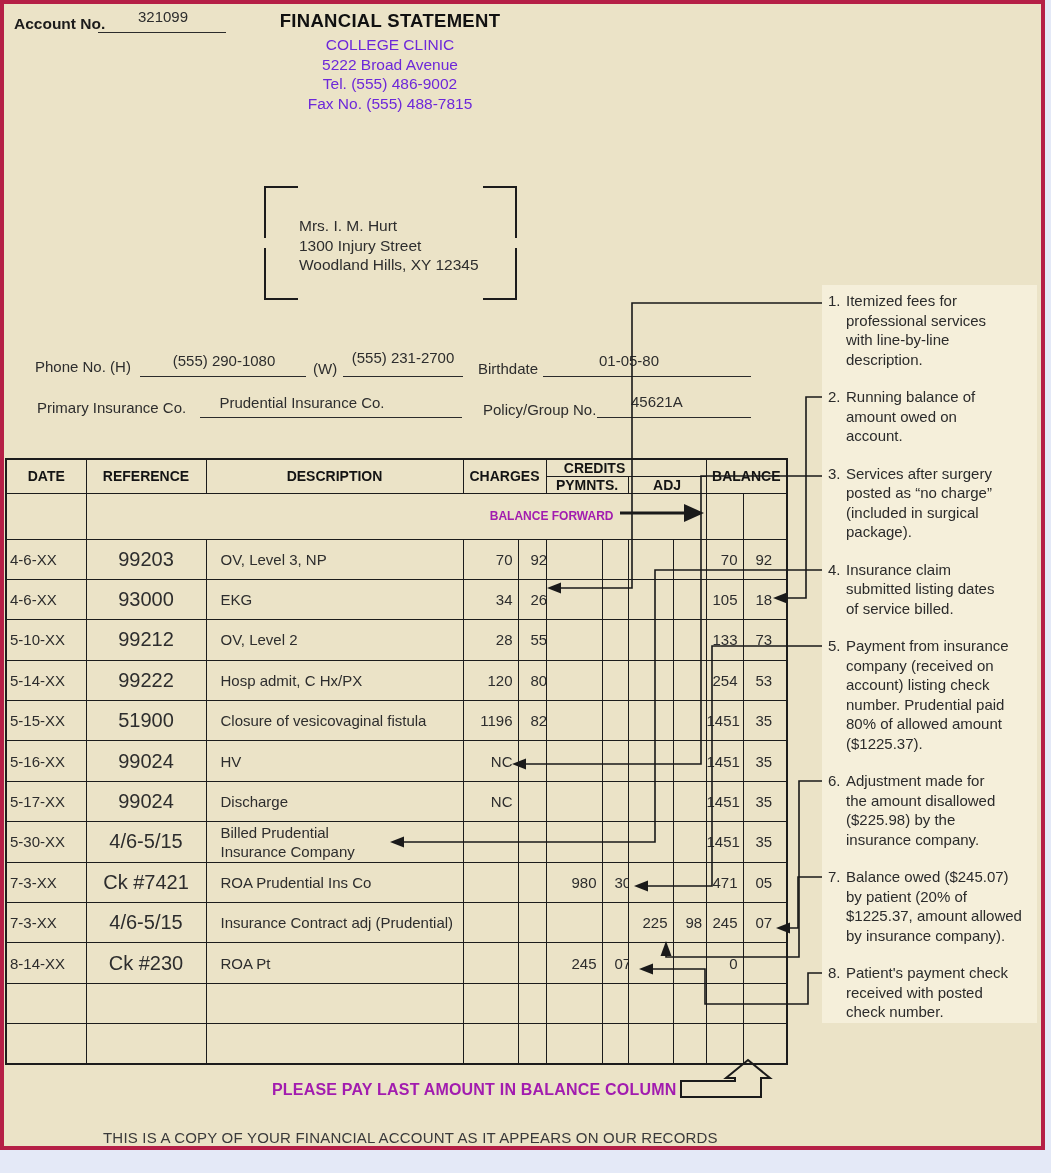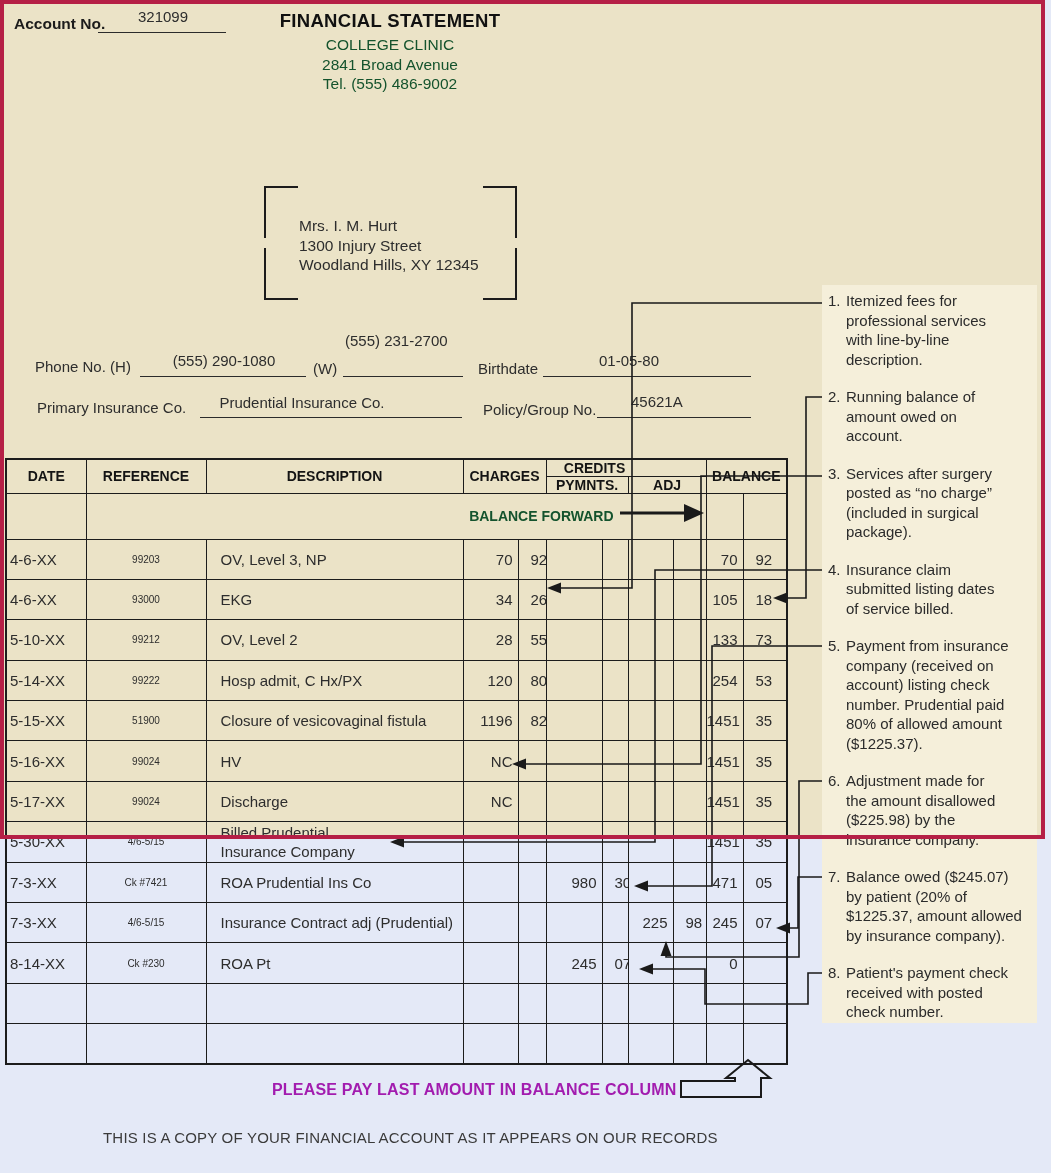--- a/index.html
+++ b/index.html
@@ -3,32 +3,32 @@
 <meta charset="utf-8">
 <style>
   html,body{margin:0;padding:0;}
   body{
     width:1051px;height:1173px;position:relative;
     background:#e4e9f7;
     font-family:"Liberation Sans","DejaVu Sans",sans-serif;
     color:#2d2d2d;
     -webkit-font-smoothing:antialiased;
   }
-  .card{position:absolute;left:0;top:0;width:1045px;height:839px;background:#ebe3c7;}
+  .card{position:absolute;left:0;top:0;width:1045px;height:1150px;background:#ebe3c7;}
   .card-border{position:absolute;inset:0;border:4px solid #b51f46;pointer-events:none;z-index:9;}
 
   .abs{position:absolute;}
 
   
   .acct-label{left:14px;top:15px;font-size:15.5px;font-weight:bold;color:#1c1c1c;}
   .acct-value{left:100px;top:8px;width:126px;text-align:center;font-size:15px;}
   .uline{position:absolute;height:0;border-bottom:1.5px solid #2b2b2b;}
   .clinic{left:200px;top:10px;width:380px;text-align:center;}
   .clinic-title{font-size:18.5px;font-weight:bold;letter-spacing:.3px;color:#111;margin-bottom:3px;}
-  .clinic-line{font-size:15.5px;line-height:19.5px;color:#14532d;}
+  .clinic-line{font-size:15.5px;line-height:19.5px;color:#6d28d9;}
 
   
   .corner{position:absolute;width:32px;height:50px;}
   .c-tl{left:264px;top:186px;border-left:2px solid #1c1c1c;border-top:2px solid #1c1c1c;}
   .c-tr{left:483px;top:186px;border-right:2px solid #1c1c1c;border-top:2px solid #1c1c1c;}
   .c-bl{left:264px;top:248px;border-left:2px solid #1c1c1c;border-bottom:2px solid #1c1c1c;}
   .c-br{left:483px;top:248px;border-right:2px solid #1c1c1c;border-bottom:2px solid #1c1c1c;}
   .addr{left:299px;top:216px;font-size:15.5px;line-height:19.5px;white-space:pre-line;}
 
   
@@ -38,24 +38,24 @@
   
   .ledger{
     position:absolute;left:5px;top:458px;width:781px;table-layout:fixed;
     border-collapse:collapse;border:2px solid #1c1c1c;z-index:1;
   }
   .ledger th,.ledger td{border:1.5px solid #1c1c1c;padding:0;vertical-align:middle;overflow:hidden;}
   .ledger thead th{font-size:14px;font-weight:bold;color:#141414;line-height:1;}
   tr.h1{height:17px;}  tr.h2{height:17px;}
   th.th-credits{text-align:center;padding-right:76px;padding-left:13px;}
   tr.bf{height:46px;}
-  td.bf-cell{text-align:right;padding-right:92px;font-weight:bold;font-size:14px;color:#14532d;}
+  td.bf-cell{text-align:right;padding-right:92px;font-weight:bold;font-size:12px;color:#a21caf;}
   tr.dr{height:40.4px;}
   td.c-date{font-size:15px;padding-left:3px;}
-  td.c-ref{font-size:10px;text-align:center;}
+  td.c-ref{font-size:20px;text-align:center;}
   td.c-desc{font-size:15px;padding-left:14px;white-space:pre-line;line-height:19px;}
   td.c-d{font-size:15px;text-align:right;padding-right:5px;}
   td.c-c{font-size:15px;text-align:left;padding-left:12px;}
 
   
   .panel{
     left:822px;top:285px;width:215px;height:738px;background:#f5efda;z-index:2;
     box-sizing:border-box;padding:6px 4px 0 6px;
     display:flex;flex-direction:column;row-gap:18px;
   }
@@ -74,38 +74,39 @@
 
 <div class="card">
 
   <span class="abs acct-label">Account No.</span>
   <span class="abs acct-value">321099</span>
   <div class="uline" style="left:98px;top:32px;width:128px;"></div>
 
   <div class="abs clinic">
     <div class="clinic-title">FINANCIAL STATEMENT</div>
     <div class="clinic-line">COLLEGE CLINIC</div>
-    <div class="clinic-line">2841 Broad Avenue</div>
+    <div class="clinic-line">5222 Broad Avenue</div>
     <div class="clinic-line">Tel.  (555) 486-9002</div>
+    <div class="clinic-line">Fax No. (555) 488-7815</div>
   </div>
 
   <div class="corner c-tl"></div>
   <div class="corner c-tr"></div>
   <div class="corner c-bl"></div>
   <div class="corner c-br"></div>
   <div class="abs addr">Mrs. I. M. Hurt
 1300 Injury Street
 Woodland Hills, XY 12345</div>
 
   <span class="abs flabel" style="left:35px;top:358px;">Phone No. (H)</span>
   <span class="abs fvalue" style="left:150px;top:352px;width:148px;text-align:center;">(555) 290-1080</span>
   <div class="uline" style="left:140px;top:376px;width:166px;"></div>
 
   <span class="abs flabel" style="left:313px;top:360px;">(W)</span>
-  <span class="abs fvalue" style="left:345px;top:332px;width:116px;">(555) 231-2700</span>
+  <span class="abs fvalue" style="left:345px;top:349px;width:116px;text-align:center;">(555) 231-2700</span>
   <div class="uline" style="left:343px;top:376px;width:120px;"></div>
 
   <span class="abs flabel" style="left:478px;top:360px;">Birthdate</span>
   <span class="abs fvalue" style="left:599px;top:352px;">01-05-80</span>
   <div class="uline" style="left:543px;top:376px;width:208px;"></div>
 
   <span class="abs flabel" style="left:37px;top:399px;">Primary Insurance Co.</span>
   <span class="abs fvalue" style="left:202px;top:394px;width:200px;text-align:center;">Prudential Insurance Co.</span>
   <div class="uline" style="left:200px;top:417px;width:262px;"></div>
 

